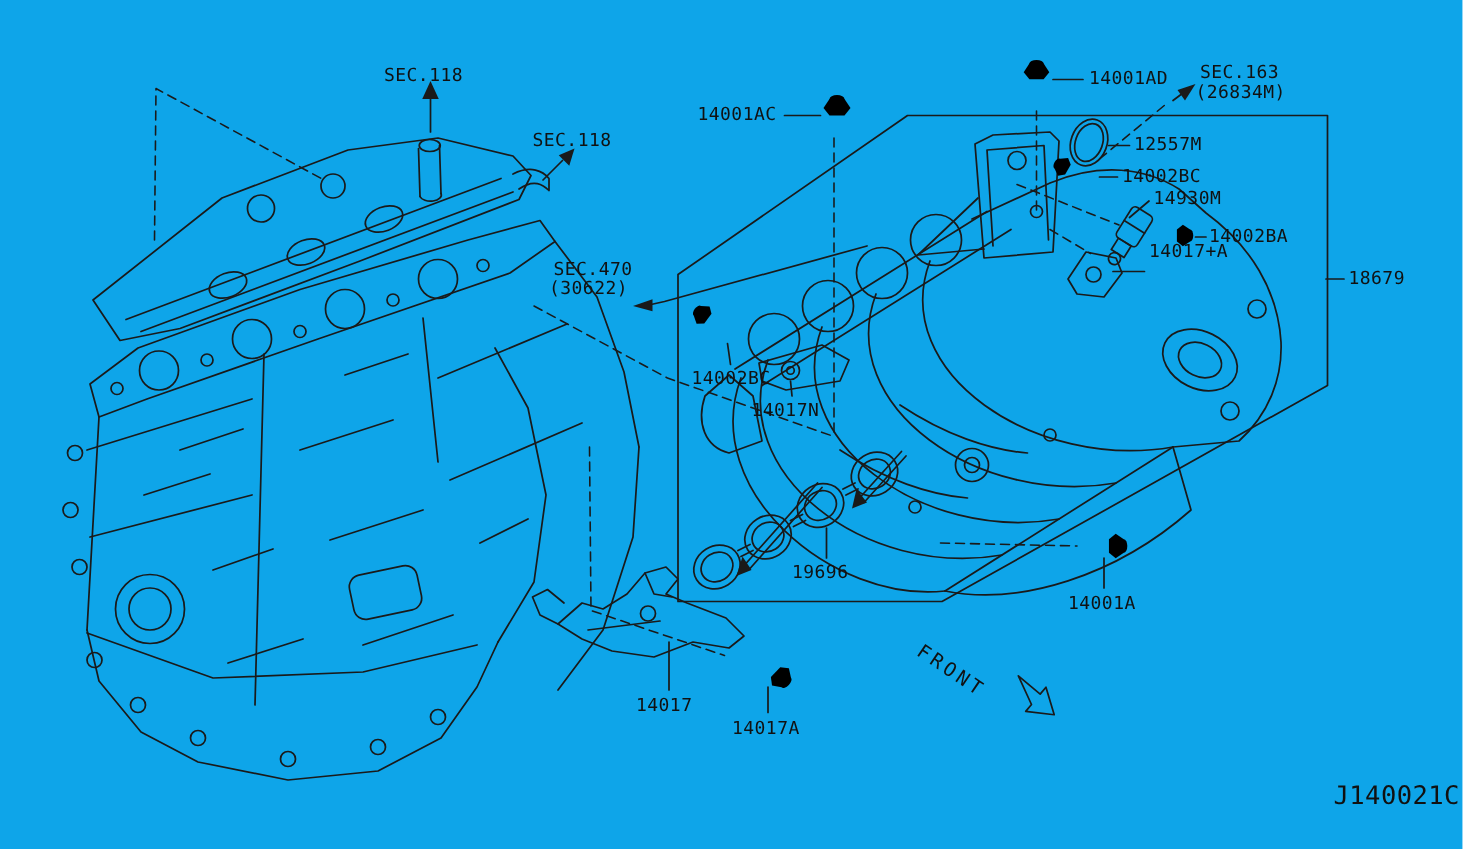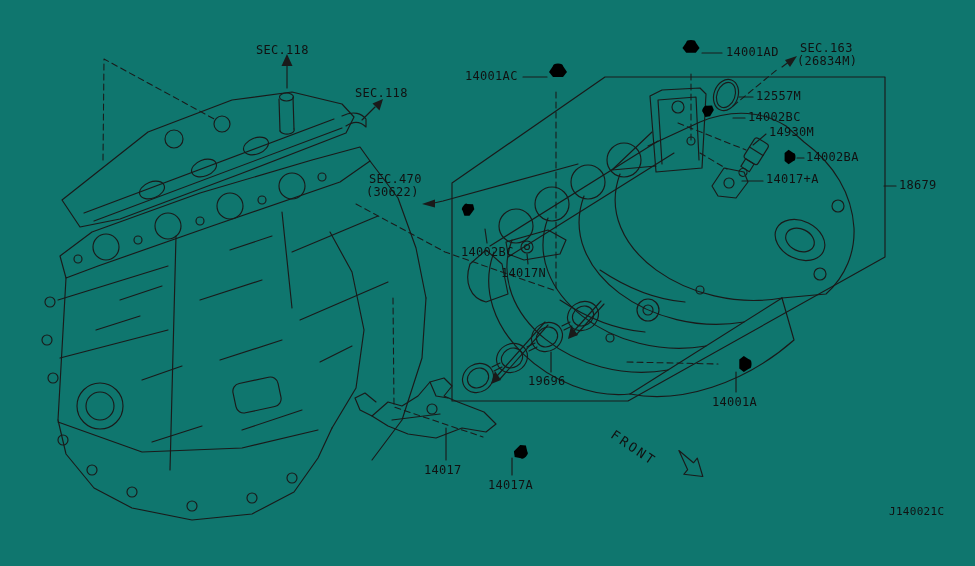--- a/index.html
+++ b/index.html
@@ -1,25 +1,25 @@
 <!DOCTYPE html>
 <html><head>
 <meta charset="utf-8">
 <style>
   html,body{margin:0;padding:0;background:#ffffff;}
-  .stage{position:relative;width:975px;height:566px;background:#0f766e;overflow:hidden;
+  .stage{position:relative;width:975px;height:566px;background:#0ea5e9;overflow:hidden;
          font-family:"DejaVu Sans Mono","Liberation Mono",monospace;}
   svg{position:absolute;left:0;top:0;}
   .ln path,.ln line,.ln circle,.ln ellipse,.ln rect,.ln polyline{
       stroke:#1a1a1a;stroke-width:1.15;fill:none;stroke-linecap:round;stroke-linejoin:round;}
   .dash path{stroke-dasharray:6 4;stroke-width:1.05;}
   .fillb{fill:#1a1a1a !important;stroke:none !important;}
   .lbl{position:absolute;font-size:12px;line-height:13px;color:#111;
        white-space:nowrap;letter-spacing:0.3px;}
-  .lbl.big{font-size:11px;}
+  .lbl.big{font-size:17px;margin-top:20px;}
   .lbl.front{font-size:13px;letter-spacing:2.5px;transform:rotate(34deg);transform-origin:0 0;}
 </style>
 </head>
 <body>
 
 <div class="stage">
 
   <svg width="975" height="566" viewBox="0 0 975 566">
 
     <defs>
@@ -244,21 +244,21 @@
   <div class="lbl" style="left:256px;top:44px">SEC.118</div>
   <div class="lbl" style="left:355px;top:87px">SEC.118</div>
   <div class="lbl" style="left:465px;top:70px">14001AC</div>
   <div class="lbl" style="left:726px;top:46px">14001AD</div>
   <div class="lbl" style="left:800px;top:42px">SEC.163</div>
   <div class="lbl" style="left:797px;top:55px">(26834M)</div>
   <div class="lbl" style="left:756px;top:90px">12557M</div>
   <div class="lbl" style="left:748px;top:111px">14002BC</div>
   <div class="lbl" style="left:769px;top:126px">14930M</div>
   <div class="lbl" style="left:806px;top:151px">14002BA</div>
-  <div class="lbl" style="left:766px;top:173px">14017+A</div>
+  <div class="lbl" style="left:766px;top:161px">14017+A</div>
   <div class="lbl" style="left:899px;top:179px">18679</div>
   <div class="lbl" style="left:369px;top:173px">SEC.470</div>
   <div class="lbl" style="left:366px;top:186px">(30622)</div>
   <div class="lbl" style="left:461px;top:246px">14002BC</div>
   <div class="lbl" style="left:501px;top:267px">14017N</div>
   <div class="lbl" style="left:528px;top:375px">19696</div>
   <div class="lbl" style="left:712px;top:396px">14001A</div>
   <div class="lbl" style="left:424px;top:464px">14017</div>
   <div class="lbl" style="left:488px;top:479px">14017A</div>
   <div class="lbl front" style="left:616px;top:428px">FRONT</div>

